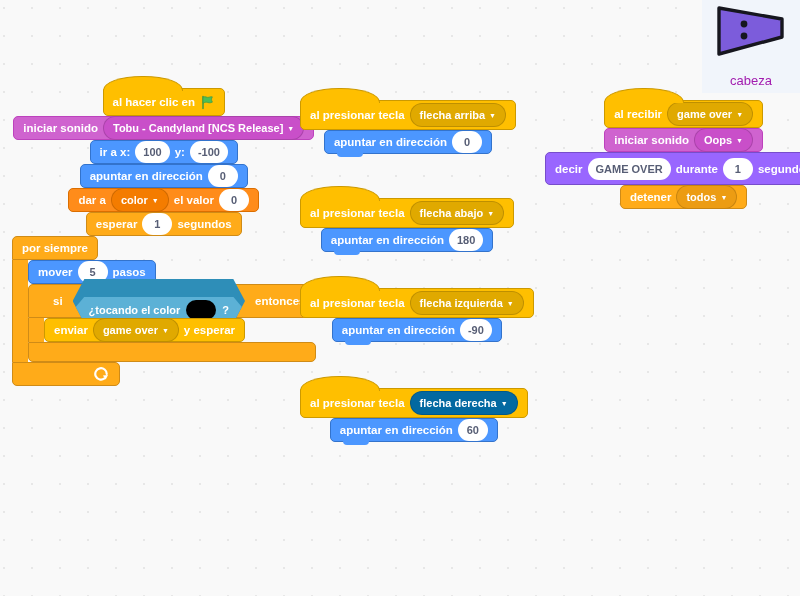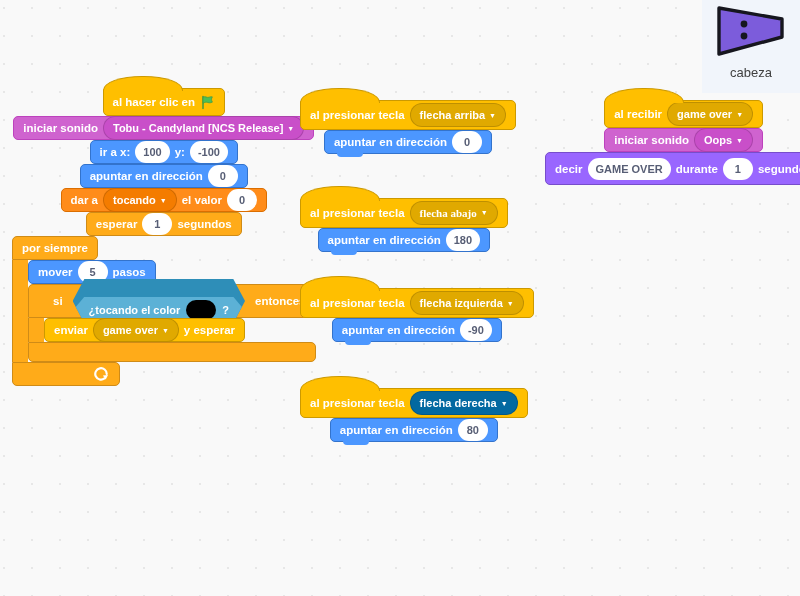--- a/index.html
+++ b/index.html
@@ -42,21 +42,21 @@
   .cbody{display:flex;align-items:stretch;}
   .cspine{width:16px;border-left:1px solid rgba(0,0,0,0.25);border-right:0;box-sizing:border-box;}
   .cinner{display:flex;flex-direction:column;align-items:flex-start;}
   .carm{position:relative;border:1px solid rgba(0,0,0,0.25);border-radius:0 5px 5px 5px;box-sizing:border-box;
         display:flex;align-items:center;justify-content:flex-end;padding:0 10px;}
   .arm-forever{width:108px;height:24px;}
   .arm-if{align-self:stretch;height:20px;}
 
   .sprite-panel{position:absolute;left:702px;top:0;width:98px;height:93px;background:#f1f5fb;
         display:flex;flex-direction:column;align-items:center;}
-  .sprite-label{font-size:13px;color:#404040;margin-top:4px;}
+  .sprite-label{font-size:13px;color:#a21caf;margin-top:12px;}
 </style>
 </head>
 <body>
 
 <div class="ws">
 
   <div class="stack" style="left:12px;top:88px;">
 
     <div class="blk hat" style="background-color: rgb(255, 191, 0); border-color: rgb(204, 153, 0);">
       <span>al hacer clic en</span>
@@ -82,21 +82,21 @@
     </div>
 
     <div class="blk" style="background-color: rgb(76, 151, 255); border-color: rgb(51, 115, 204);">
       <span>apuntar en dirección</span>
       <span class="oval">0</span>
     </div>
 
     <div class="blk" style="background-color: rgb(255, 140, 26); border-color: rgb(219, 110, 0);">
       <span>dar a</span>
       <span class="dd" style="background-color: rgb(244, 124, 0);">
-        <span>tocando</span>
+        <span>color</span>
         <span class="caret">▼</span>
       </span>
       <span>el valor</span>
       <span class="oval">0</span>
     </div>
 
     <div class="blk" style="background-color: rgb(255, 171, 25); border-color: rgb(207, 139, 23);">
       <span>esperar</span>
       <span class="oval">1</span>
       <span>segundos</span>
@@ -166,21 +166,21 @@
     <div class="blk" style="background-color: rgb(76, 151, 255); border-color: rgb(51, 115, 204);">
       <span>apuntar en dirección</span>
       <span class="oval">0</span>
       <i class="tab"></i>
     </div>
   </div>
 
   <div class="stack" style="left:300px;top:198px;">
     <div class="blk hat hat30" style="background-color: rgb(255, 191, 0); border-color: rgb(204, 153, 0);">
       <span>al presionar tecla</span>
-      <span class="dd" style="background-color: rgb(224, 169, 0); font-family: Liberation Serif, serif;">
+      <span class="dd" style="background-color: rgb(224, 169, 0);">
         <span>flecha abajo</span>
         <span class="caret">▼</span>
       </span>
     </div>
     <div class="blk" style="background-color: rgb(76, 151, 255); border-color: rgb(51, 115, 204);">
       <span>apuntar en dirección</span>
       <span class="oval">180</span>
       <i class="tab"></i>
     </div>
   </div>
@@ -203,21 +203,21 @@
   <div class="stack" style="left:300px;top:388px;">
     <div class="blk hat hat30" style="background-color: rgb(255, 191, 0); border-color: rgb(204, 153, 0);">
       <span>al presionar tecla</span>
       <span class="dd" style="background-color: #0369a1;">
         <span>flecha derecha</span>
         <span class="caret">▼</span>
       </span>
     </div>
     <div class="blk" style="background-color: rgb(76, 151, 255); border-color: rgb(51, 115, 204);">
       <span>apuntar en dirección</span>
-      <span class="oval">80</span>
+      <span class="oval">60</span>
       <i class="tab"></i>
     </div>
   </div>
 
   <div class="stack" style="left:545px;top:100px;">
     <div class="blk hat" style="background-color: rgb(255, 191, 0); border-color: rgb(204, 153, 0);">
       <span>al recibir</span>
       <span class="dd" style="background-color: rgb(224, 169, 0);">
         <span>game over</span>
         <span class="caret">▼</span>
@@ -229,20 +229,27 @@
         <span>Oops</span>
         <span class="caret">▼</span>
       </span>
     </div>
     <div class="blk" style="height: 33px; background-color: rgb(153, 102, 255); border-color: rgb(119, 77, 203);">
       <span>decir</span>
       <span class="oval pill">GAME OVER</span>
       <span>durante</span>
       <span class="oval">1</span>
       <span>segundos</span>
+    </div>
+    <div class="blk" style="background-color: rgb(255, 171, 25); border-color: rgb(207, 139, 23);">
+      <span>detener</span>
+      <span class="dd" style="background-color: rgb(236, 156, 19);">
+        <span>todos</span>
+        <span class="caret">▼</span>
+      </span>
     </div>
   </div>
 
   <div class="sprite-panel">
     <div style="margin-top:5px;">
       <svg width="70" height="52" viewBox="0 0 70 52">
         <polygon points="3,3 66,14 66,32 3,49" fill="#7C5CDB" stroke="#16161e" stroke-width="3.4" stroke-linejoin="round"></polygon>
         <circle cx="28" cy="19" r="3.4" fill="#16161e"></circle>
         <circle cx="28" cy="31" r="3.4" fill="#16161e"></circle>
       </svg>

